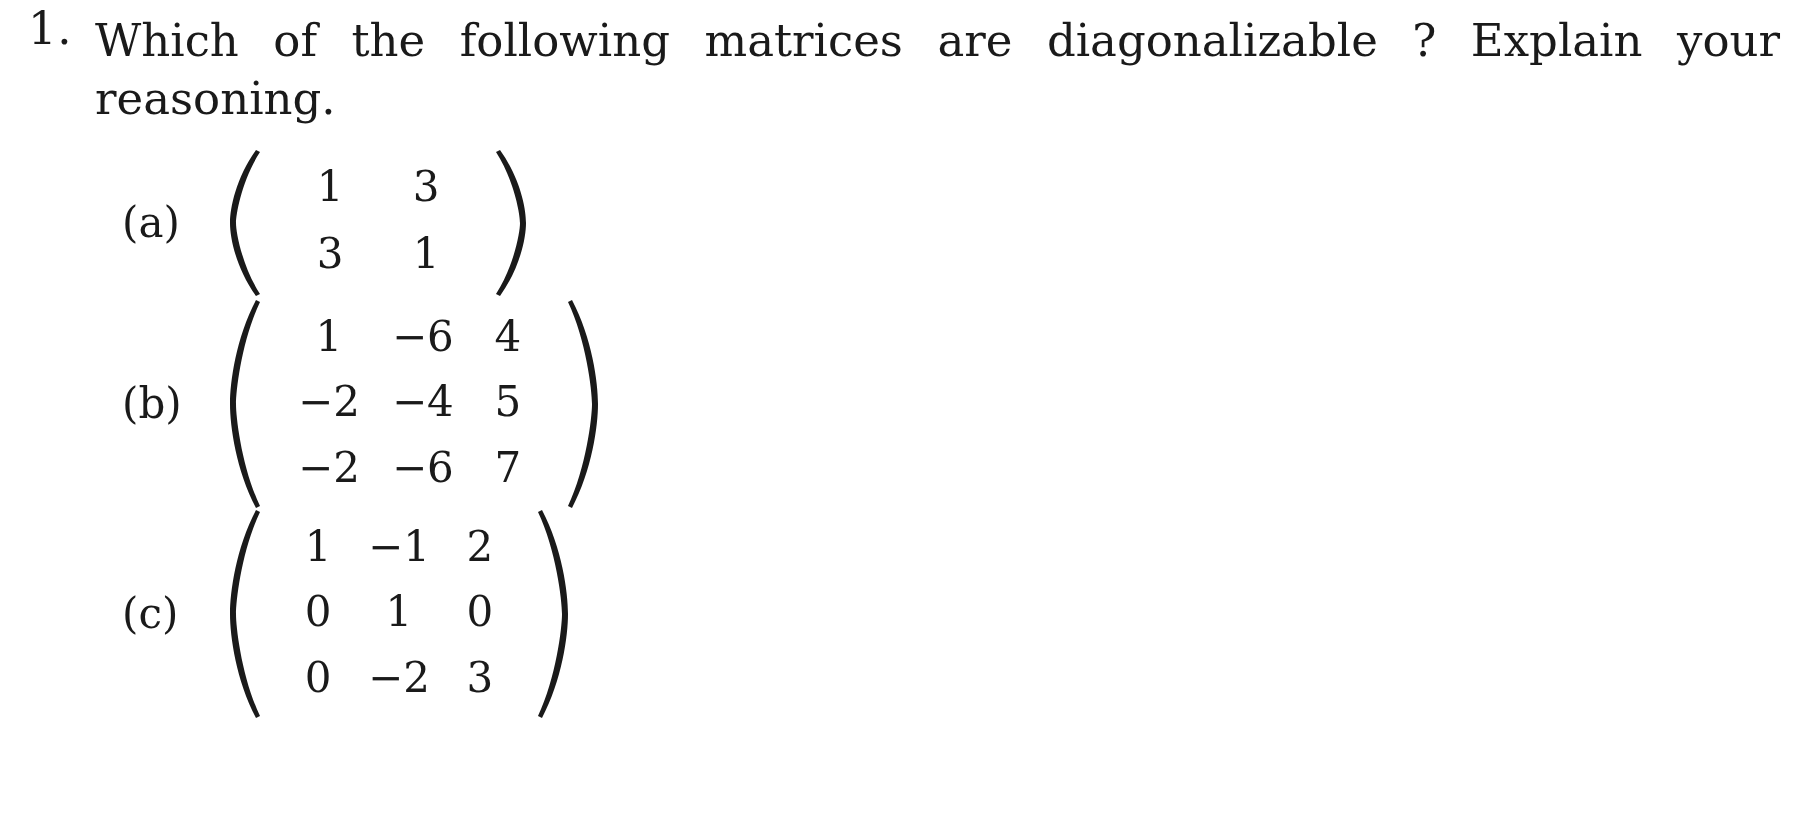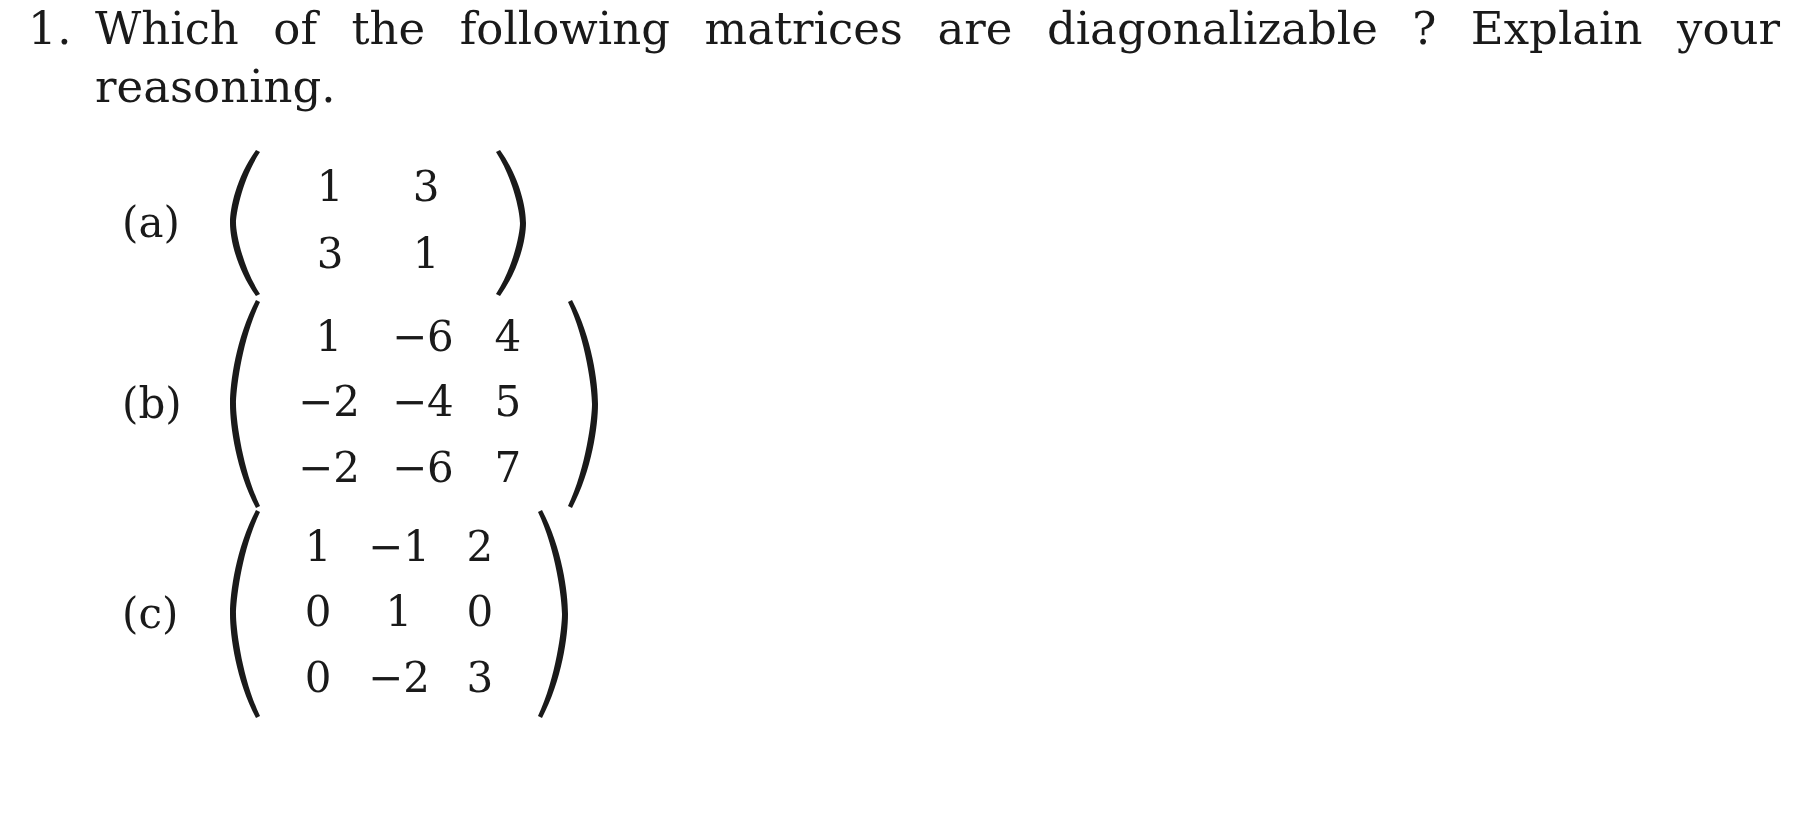--- a/index.html
+++ b/index.html
@@ -45,20 +45,21 @@
     letter-spacing: 0.5px;
     white-space: nowrap;
   }
 
   .problem-text {
     font-size: 45px;
     line-height: 58px;
     text-align: justify;
     text-align-last: left;
     margin: 0;
+    padding-top: 12px;
   }
   .problem-text .line1 {
     display: block;
     text-align: justify;
     text-align-last: justify;
     white-space: normal;
   }
   .problem-text .line2 {
     display: block;
     text-align: right;

